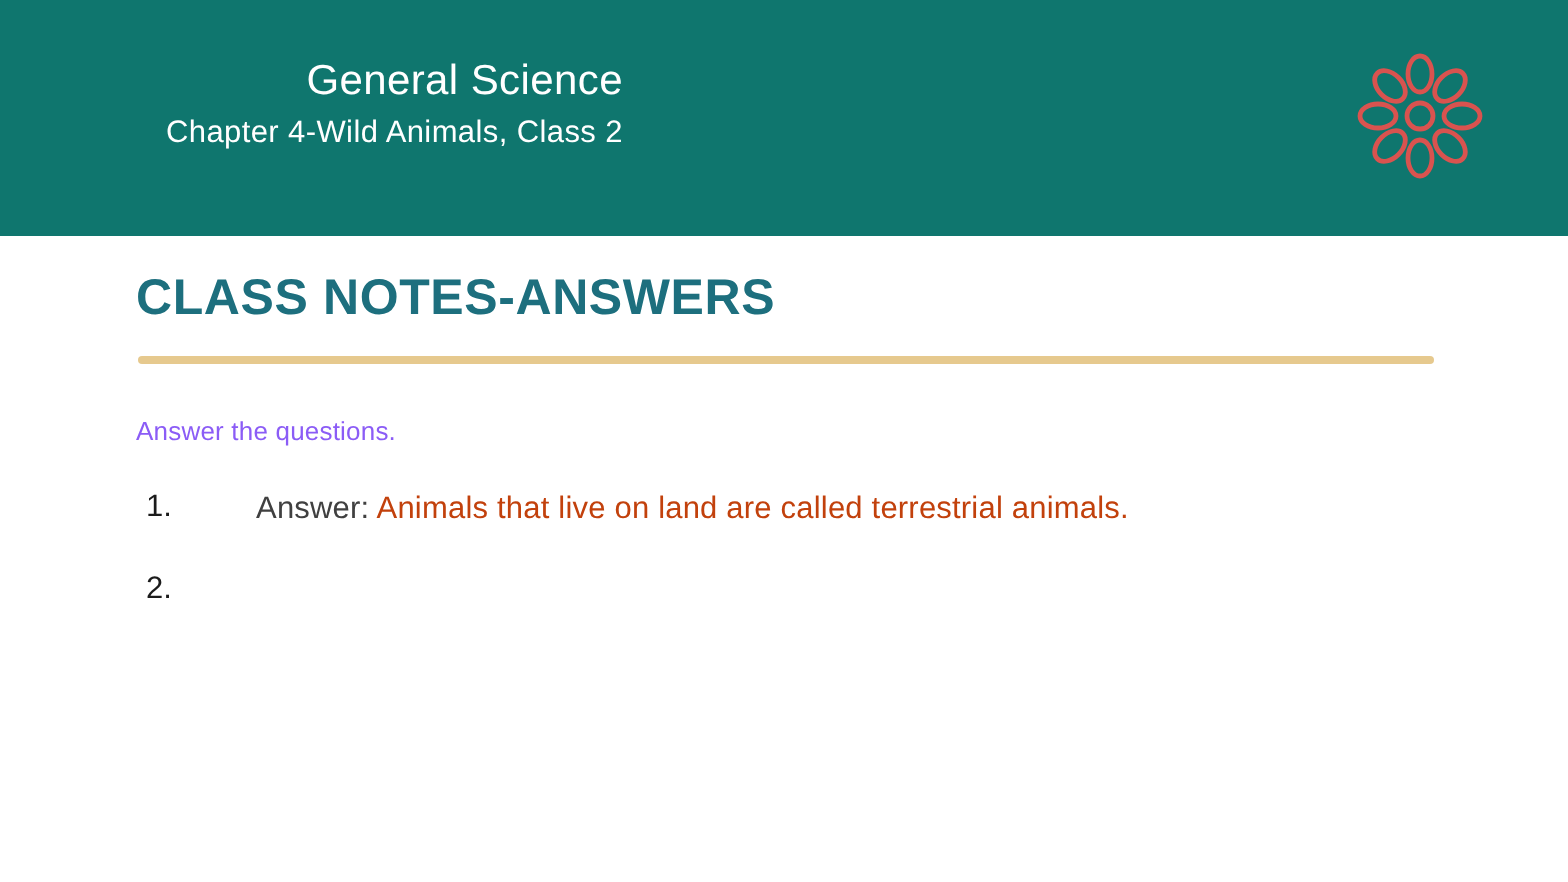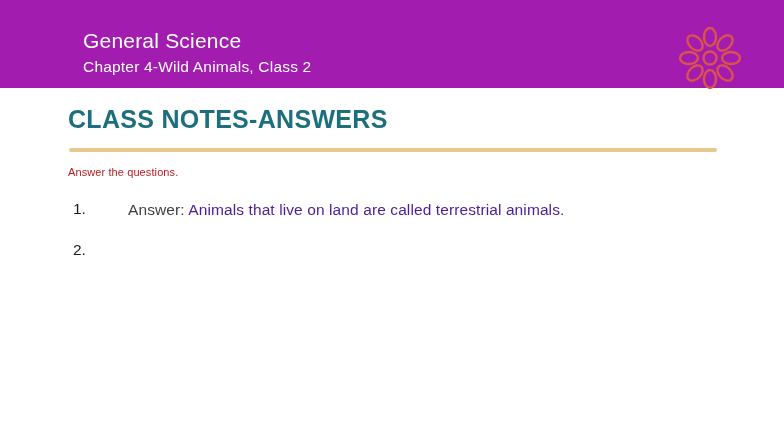--- a/index.html
+++ b/index.html
@@ -15,23 +15,24 @@
   }
   .page {
     position: relative;
     width: 784px;
     height: 441px;
     background: #ffffff;
   }
   
   .header {
     position: relative;
-    height: 88px;
-    background: #a21caf;
+    height: 118px;
+    background: #0f766e;
     box-sizing: border-box;
+    text-align: right;
   }
   .header-left {
     position: absolute;
     left: 83px;
     top: 28px;
   }
   .subject-title {
     color: #ffffff;
     font-size: 21px;
     letter-spacing: 0.2px;
@@ -77,23 +78,23 @@
   }
   .divider {
     margin-top: 14px;
     margin-left: 1px;
     width: 648px;
     height: 4px;
     background: #e6c98e;
     border-radius: 2px;
   }
   .instruction {
-    margin-top: 14px;
-    color: #b91c1c;
-    font-size: 11px;
+    margin-top: 26px;
+    color: #8b5cf6;
+    font-size: 13px;
     letter-spacing: 0.1px;
   }
   ol.questions {
     list-style: none;
     margin: 0;
     padding: 0;
   }
   .qa-item {
     position: relative;
     margin-top: 22px;
@@ -117,21 +118,21 @@
     padding-left: 24px;
     font-size: 15.5px;
     line-height: 1.25;
     color: #1b1b1b;
     letter-spacing: 0.1px;
   }
   .answer-label {
     color: #404040;
   }
   .answer-text {
-    color: #4c1d95;
+    color: #c2410c;
   }
 </style>
 </head>
 <body>
 
 <div class="page">
 
   <div class="header">
     <div class="header-left">
       <div class="subject-title">General Science</div>

